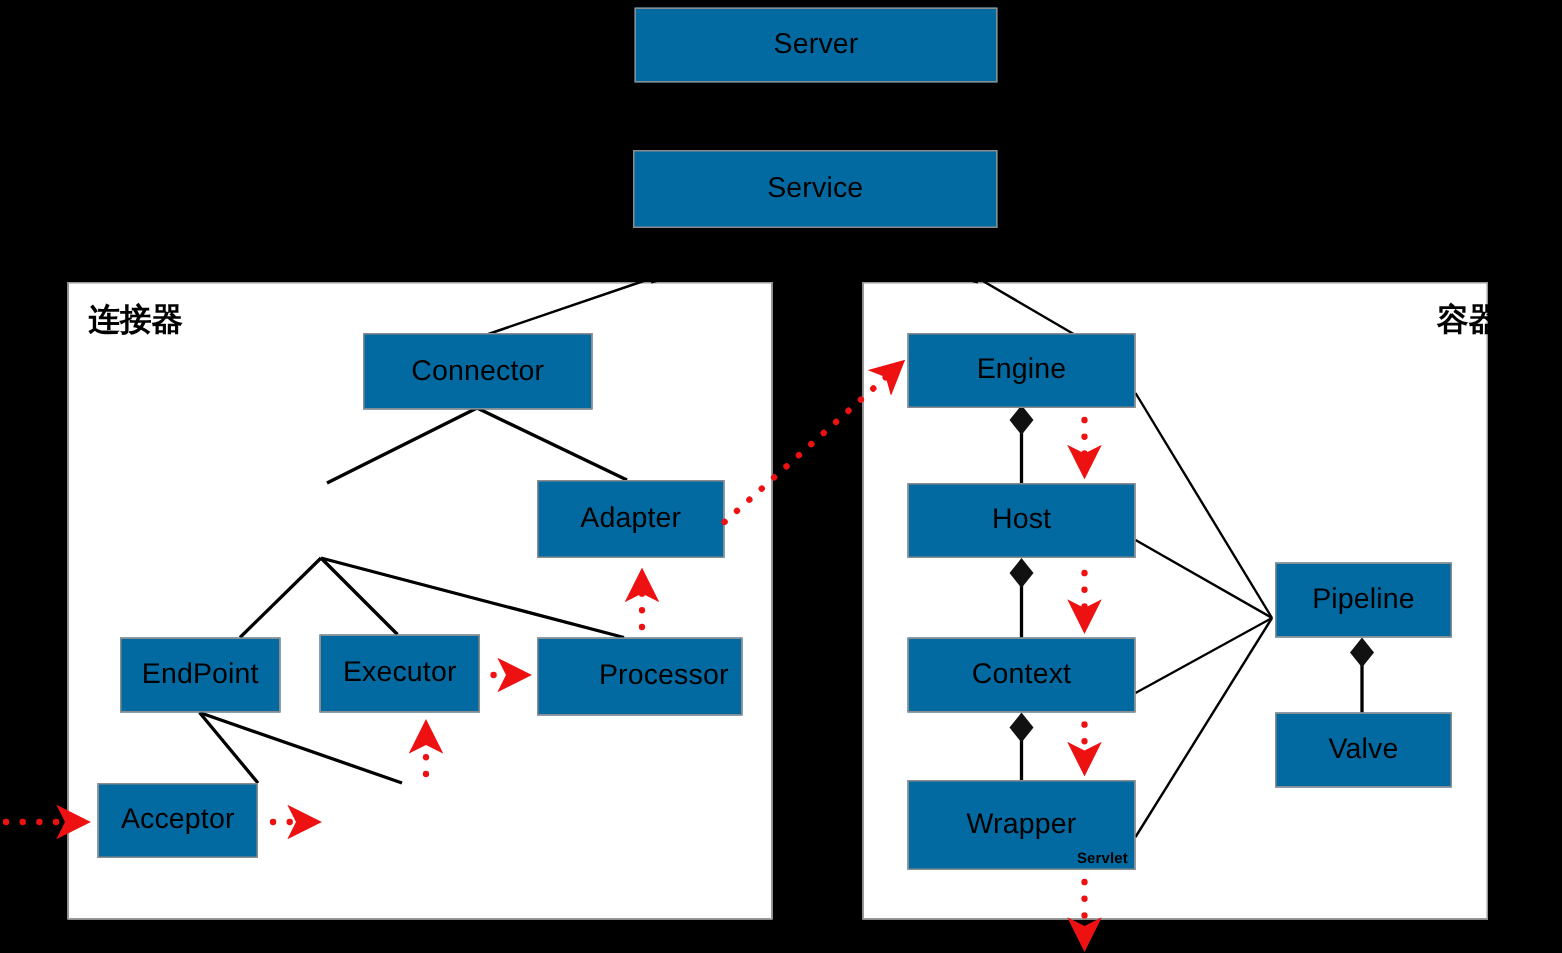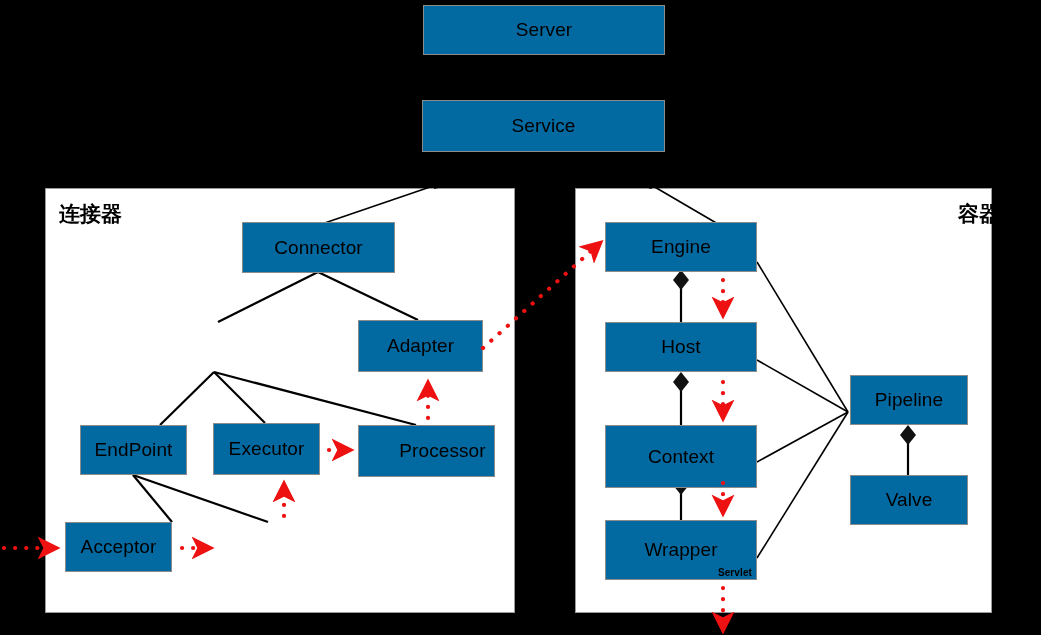--- a/index.html
+++ b/index.html
@@ -162,21 +162,21 @@
 
   <div class="node" style="left:242px; top:222px; width:153px; height:51px;">Connector</div>
   <div class="node" style="left:358px; top:320px; width:125px; height:52px;">Adapter</div>
   <div class="node" style="left:80px; top:425px; width:107px; height:50px;">EndPoint</div>
   <div class="node" style="left:213px; top:423px; width:107px; height:52px;">Executor</div>
   <div class="node" style="left:358px; top:425px; width:137px; height:52px;padding-left:32px;">Processor</div>
   <div class="node" style="left:65px; top:522px; width:107px; height:50px;">Acceptor</div>
 
   <div class="node" style="left:605px; top:222px; width:152px; height:50px;">Engine</div>
   <div class="node" style="left:605px; top:322px; width:152px; height:50px;">Host</div>
-  <div class="node" style="left:605px; top:425px; width:152px; height:63px;">Context</div>
+  <div class="node" style="left:605px; top:425px; width:152px; height:50px;">Context</div>
   <div class="node" style="left:605px; top:520px; width:152px; height:60px;">
     <span>Wrapper</span>
     <span class="node-sub">Servlet</span>
   </div>
   <div class="node" style="left:850px; top:375px; width:118px; height:50px;">Pipeline</div>
   <div class="node" style="left:850px; top:475px; width:118px; height:50px;">Valve</div>
 
 </div>
 
 </body></html>

